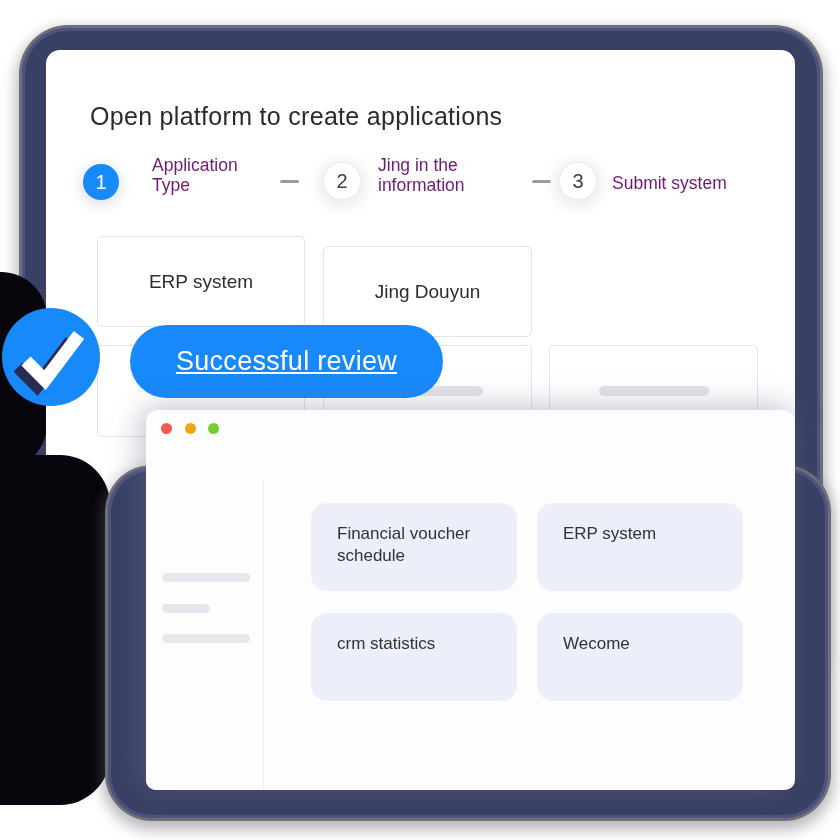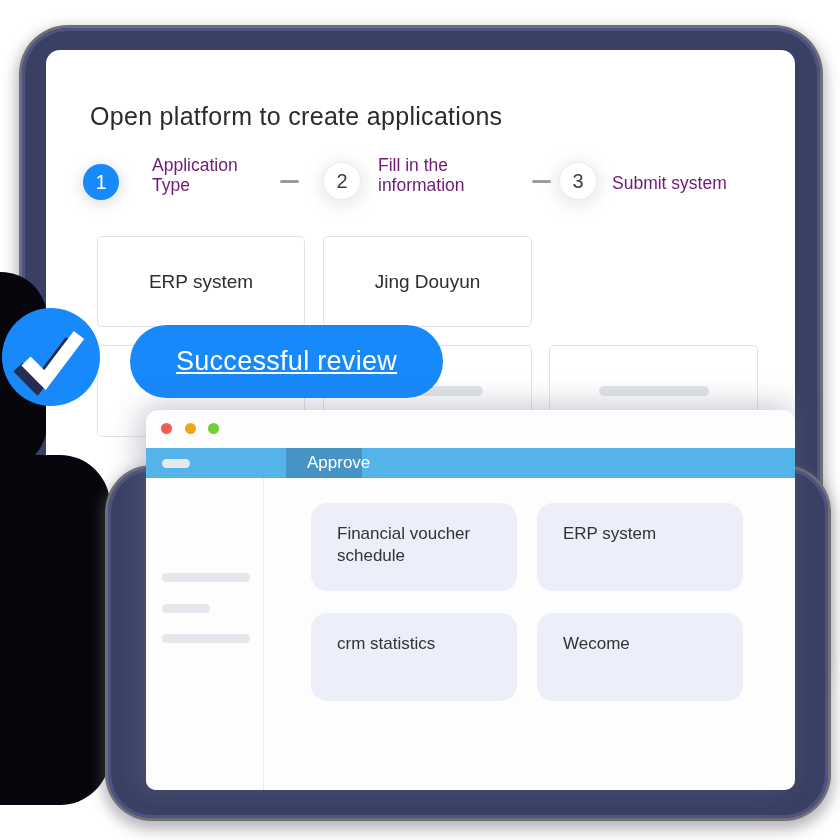--- a/index.html
+++ b/index.html
@@ -133,33 +133,33 @@
   <div class="step-circle active" style="left:37px;top:114px;">
     <span>1</span>
   </div>
   <div class="step-label" style="left:106px;top:105px;width:108px;">Application Type</div>
 
   <div class="step-dash" style="left:234px;top:130px;"></div>
 
   <div class="step-circle inactive" style="left:277px;top:112px;">
     <span>2</span>
   </div>
-  <div class="step-label" style="left:332px;top:105px;width:114px;">Fill in the information</div>
+  <div class="step-label" style="left:332px;top:105px;width:114px;">Jing in the information</div>
 
   <div class="step-dash" style="left:486px;top:130px;"></div>
 
   <div class="step-circle inactive" style="left:513px;top:112px;">
     <span>3</span>
   </div>
   <div class="step-label" style="left:566px;top:123px;white-space:nowrap;">Submit system</div>
 
   <div class="type-card" style="left:51px;top:186px;width:206px;">
     <span>ERP system</span>
   </div>
-  <div class="type-card" style="left:277px;top:186px;width:207px;text-align:center;">
+  <div class="type-card" style="left:277px;top:196px;width:207px;text-align:center;">
     <span>Jing Douyun</span>
   </div>
 
   <div class="type-card skeleton" style="left:51px;top:295px;width:206px;"></div>
   <div class="type-card skeleton" style="left:277px;top:295px;width:207px;">
     <div class="skeleton-bar"></div>
   </div>
   <div class="type-card skeleton" style="left:503px;top:295px;width:207px;">
     <div class="skeleton-bar"></div>
   </div>
@@ -178,25 +178,20 @@
   <span>Successful review</span>
 </div>
 
 <div class="app-window">
   <div class="titlebar">
     <div class="traffic-dot dot-red"></div>
     <div class="traffic-dot dot-yellow"></div>
     <div class="traffic-dot dot-green"></div>
   </div>
 
-  <div class="navbar">
-    <div class="nav-pill"></div>
-    <div class="active-tab"></div>
-    <div class="tab-label">Approve</div>
-  </div>
 
   <div class="sidebar">
     <div class="side-bar-item side-bar-1"></div>
     <div class="side-bar-item side-bar-2"></div>
     <div class="side-bar-item side-bar-3"></div>
   </div>
 
   <div class="app-card" style="left:165px;top:93px;">
     <span>Financial voucher schedule</span>
   </div>

